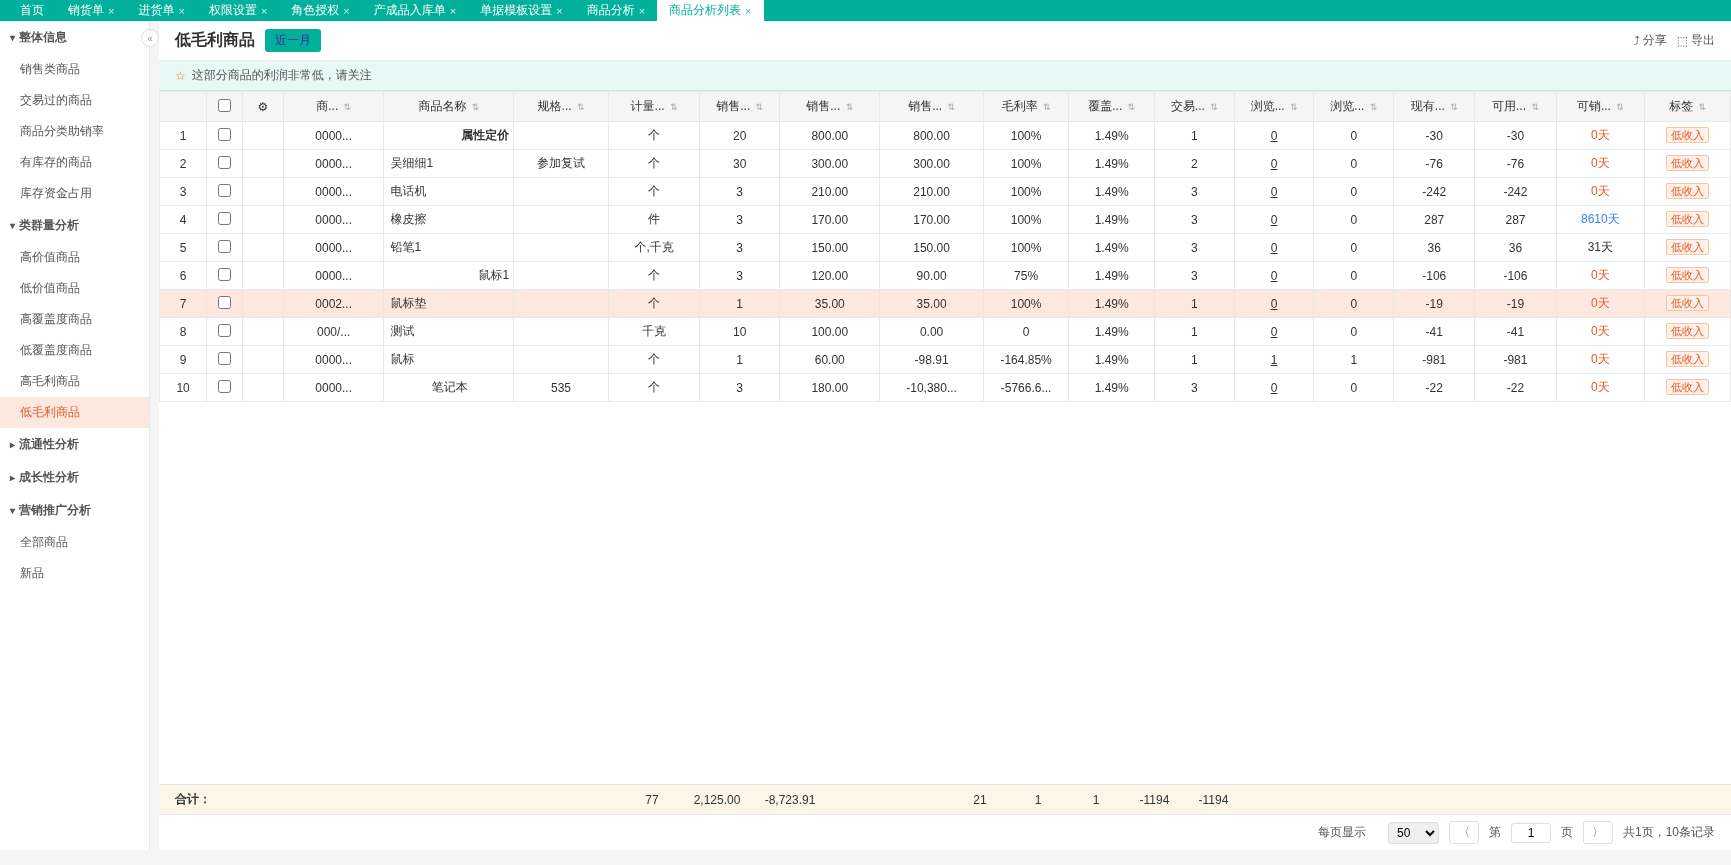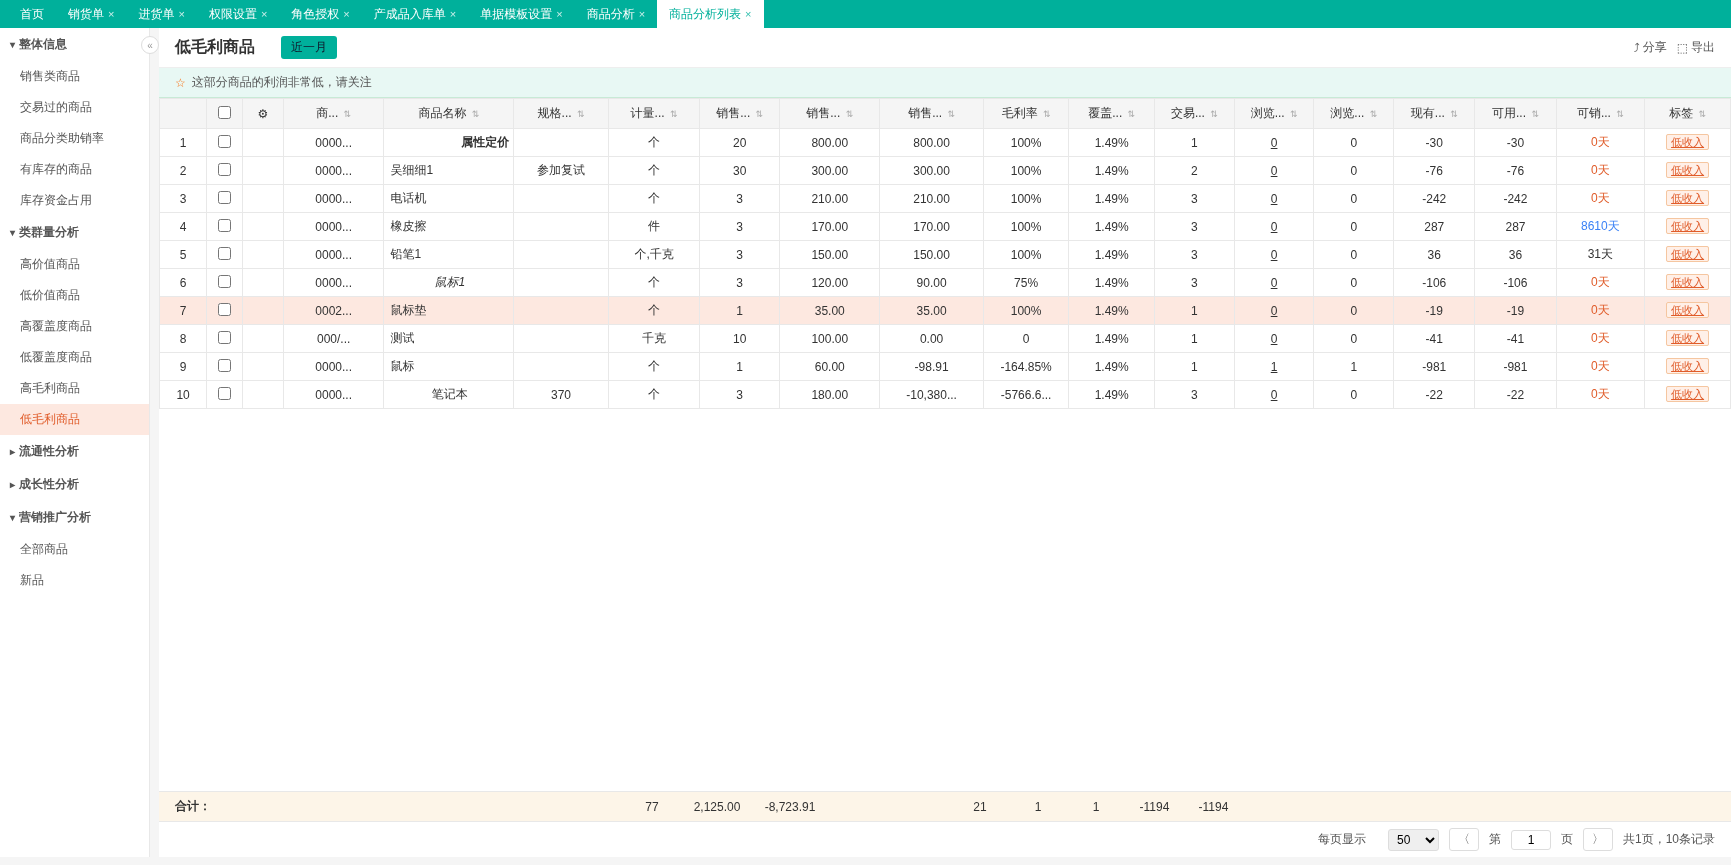--- a/index.html
+++ b/index.html
@@ -3,21 +3,21 @@
   <meta charset="utf-8">
   <style>
     * { box-sizing: border-box; margin: 0; padding: 0; font-family: 'Microsoft YaHei', SimHei, Arial, sans-serif; font-size: 12px; }
     body { background: #f5f5f5; overflow-x: hidden; }
 
     
     .top-nav {
       background: #00b09b;
       display: flex;
       align-items: center;
-      height: 28px;
+      height: 21px;
       padding: 0 8px;
     }
     .top-nav .nav-item {
       color: #fff;
       padding: 0 12px;
       height: 36px;
       display: flex;
       align-items: center;
       cursor: pointer;
       font-size: 13px;
@@ -91,27 +91,26 @@
       border-bottom: 1px solid #eee;
       gap: 10px;
     }
     .page-title {
       font-size: 16px;
       font-weight: bold;
       color: #333;
     }
     .date-filter-btn {
       background: #00b09b;
-      color: #0f172a;
+      color: #4c1d95;
       border: none;
       border-radius: 3px;
       padding: 3px 10px;
       cursor: pointer;
       font-size: 12px;
-      margin-left: 16px;
     }
     .search-box {
       display: flex;
       align-items: center;
       border: 1px solid #ddd;
       border-radius: 3px;
       padding: 2px 8px;
       flex: 1;
       max-width: 300px;
     }
@@ -189,21 +188,20 @@
       text-overflow: ellipsis;
     }
     tbody tr.highlighted { background: #fde8e0; }
     .tag-low-income {
       background: #fff0e8;
       color: #e05c2a;
       border: 1px solid #f5c6a0;
       border-radius: 2px;
       padding: 1px 4px;
       font-size: 11px;
-      text-decoration: underline;
     }
     .underline-link { text-decoration: underline; color: #333; cursor: pointer; }
 
     
     .table-footer {
       background: #fdf5e8;
       border-top: 1px solid #e8e8e8;
       display: flex;
       align-items: center;
       padding: 6px 16px;
@@ -521,21 +519,21 @@
     <td>36</td>
     <td>36</td>
     <td style="color:#333;">31天</td>
     <td><span class="tag-low-income">低收入</span></td>
   </tr>
             <tr>
     <td>6</td>
     <td><input type="checkbox" style=""></td>
     <td></td>
     <td>0000...</td>
-    <td style="text-align:center;padding-left:6px;font-style:italic;">鼠标1</td>
+    <td style="text-align:right;padding-left:6px;">鼠标1</td>
     <td></td>
     <td>个</td>
     <td>3</td>
     <td>120.00</td>
     <td>90.00</td>
     <td>75%</td>
     <td>1.49%</td>
     <td>3</td>
     <td class="underline-link">0</td>
     <td>0</td>
@@ -606,21 +604,21 @@
     <td>-981</td>
     <td style="color:#e05c2a;">0天</td>
     <td><span class="tag-low-income">低收入</span></td>
   </tr>
             <tr>
     <td>10</td>
     <td><input type="checkbox" style=""></td>
     <td></td>
     <td>0000...</td>
     <td style="text-align:center;padding-left:6px;">笔记本</td>
-    <td>370</td>
+    <td>535</td>
     <td>个</td>
     <td>3</td>
     <td>180.00</td>
     <td>-10,380...</td>
     <td>-5766.6...</td>
     <td>1.49%</td>
     <td>3</td>
     <td class="underline-link">0</td>
     <td>0</td>
     <td>-22</td>

